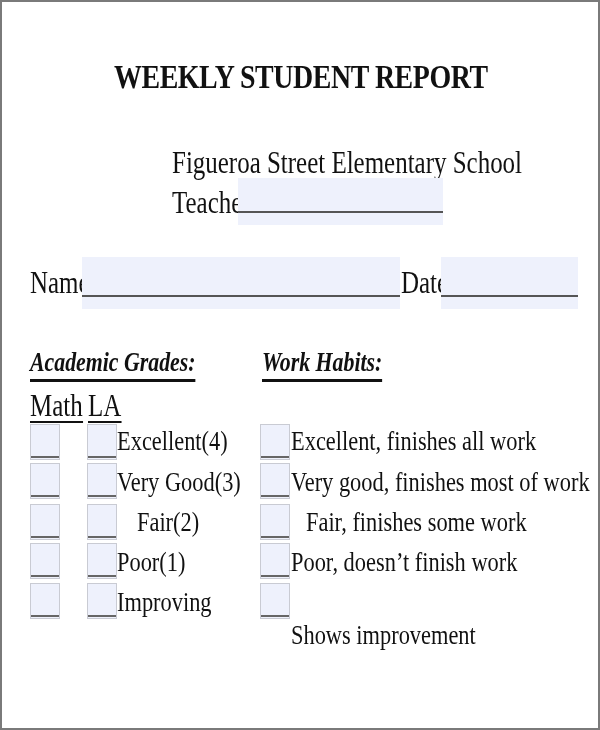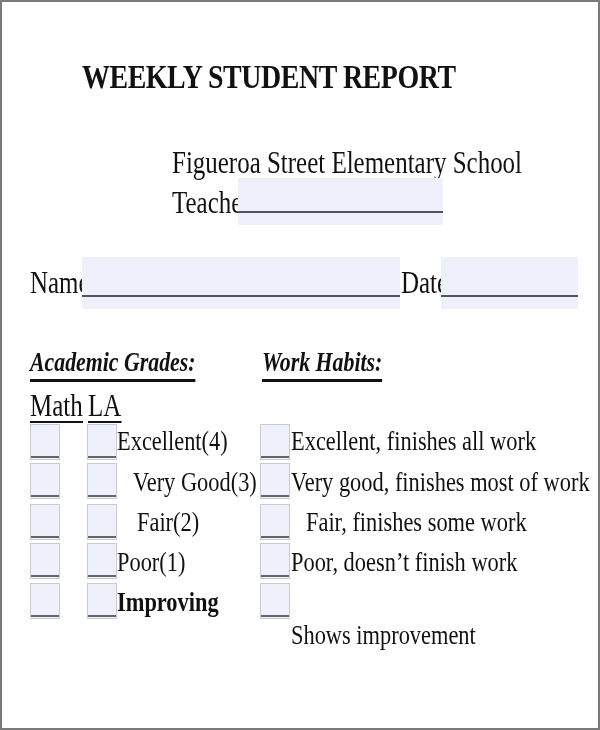--- a/index.html
+++ b/index.html
@@ -1,20 +1,20 @@
 <!DOCTYPE html>
 <html><head>
 <meta charset="utf-8">
 <style>
   html, body { margin: 0; padding: 0; background: #ffffff; }
   body { width: 600px; height: 730px; position: relative; overflow: hidden; font-family: "Liberation Serif", serif; color: #111; }
   .page { position: absolute; left: 0; top: 0; width: 596px; height: 726px; border: 2px solid #7a7a7a; background: #fff; }
   .abs { position: absolute; white-space: nowrap; }
   .cond { display: inline-block; transform-origin: left top; }
-  .title { left: 0; width: 538px; top: 58px; text-align: center; font-weight: bold; font-size: 34px; letter-spacing: -0.5px; }
+  .title { left: 0; width: 538px; top: 58px; text-align: center; font-weight: bold; font-size: 34px; letter-spacing: -0.5px; padding-left: 32px; }
   .title span { display: inline-block; transform: scaleX(0.82); }
   .txt { font-size: 32px; line-height: 32px; }
   .txt .cond { transform: scaleX(0.78); }
   .field { position: absolute; background: #eef1fc; }
   .field .line { position: absolute; left: 0; right: 0; bottom: 12px; border-bottom: 2px solid #555; }
   .heading { font-size: 28px; font-weight: bold; line-height: 32px; font-style: italic; }
   .heading .cond { transform: scaleX(0.78); border-bottom: 3px solid #111; padding-bottom: 1px; }
   .sub .cond { border-bottom: 2px solid #111; }
   .cb { position: absolute; width: 30px; height: 36px; background: #eef1fc; border: 1px solid #c9cbd3; box-sizing: border-box; }
   .cb::after { content: ""; position: absolute; left: 0; right: 0; bottom: 1px; border-bottom: 2px solid #666; }
@@ -52,33 +52,33 @@
 <div class="abs txt sub" style="left:88px; top:389px;"><span class="cond">LA</span></div>
 
 <div class="cb" style="left:30px; top:424px;"></div>
 <div class="cb" style="left:87px; top:424px;"></div>
 <div class="abs opt" style="left:117px; top:425px;"><span class="cond">Excellent(4)</span></div>
 <div class="cb" style="left:260px; top:424px;"></div>
 <div class="abs opt" style="left:291px; top:425px;"><span class="cond">Excellent, finishes all work</span></div>
 
 <div class="cb" style="left:30px; top:463px;"></div>
 <div class="cb" style="left:87px; top:463px;"></div>
-<div class="abs opt" style="left:117px; top:466px;padding-left:16px;"><span class="cond">Very Good(3)</span></div>
+<div class="abs opt" style="left:117px; top:466px;"><span class="cond">Very Good(3)</span></div>
 <div class="cb" style="left:260px; top:463px;"></div>
 <div class="abs opt" style="left:291px; top:466px;"><span class="cond">Very good, finishes most of work</span></div>
 
 <div class="cb" style="left:30px; top:504px;"></div>
 <div class="cb" style="left:87px; top:504px;"></div>
 <div class="abs opt" style="left:117px; top:506px;margin-left:20px;"><span class="cond">Fair(2)</span></div>
 <div class="cb" style="left:260px; top:504px;"></div>
 <div class="abs opt" style="left:306px; top:506px;"><span class="cond">Fair, finishes some work</span></div>
 
 <div class="cb" style="left:30px; top:543px;"></div>
 <div class="cb" style="left:87px; top:543px;"></div>
 <div class="abs opt" style="left:117px; top:546px;"><span class="cond">Poor(1)</span></div>
 <div class="cb" style="left:260px; top:543px;"></div>
 <div class="abs opt" style="left:291px; top:546px;"><span class="cond">Poor, doesn’t finish work</span></div>
 
 <div class="cb" style="left:30px; top:583px;"></div>
 <div class="cb" style="left:87px; top:583px;"></div>
-<div class="abs opt" style="left:117px; top:586px;font-weight:bold;"><span class="cond">Improving</span></div>
+<div class="abs opt" style="left:117px; top:586px;"><span class="cond">Improving</span></div>
 <div class="cb" style="left:260px; top:583px;"></div>
 <div class="abs opt" style="left:291px; top:586px;margin-top:33px;"><span class="cond">Shows improvement</span></div>
 
 </body></html>

